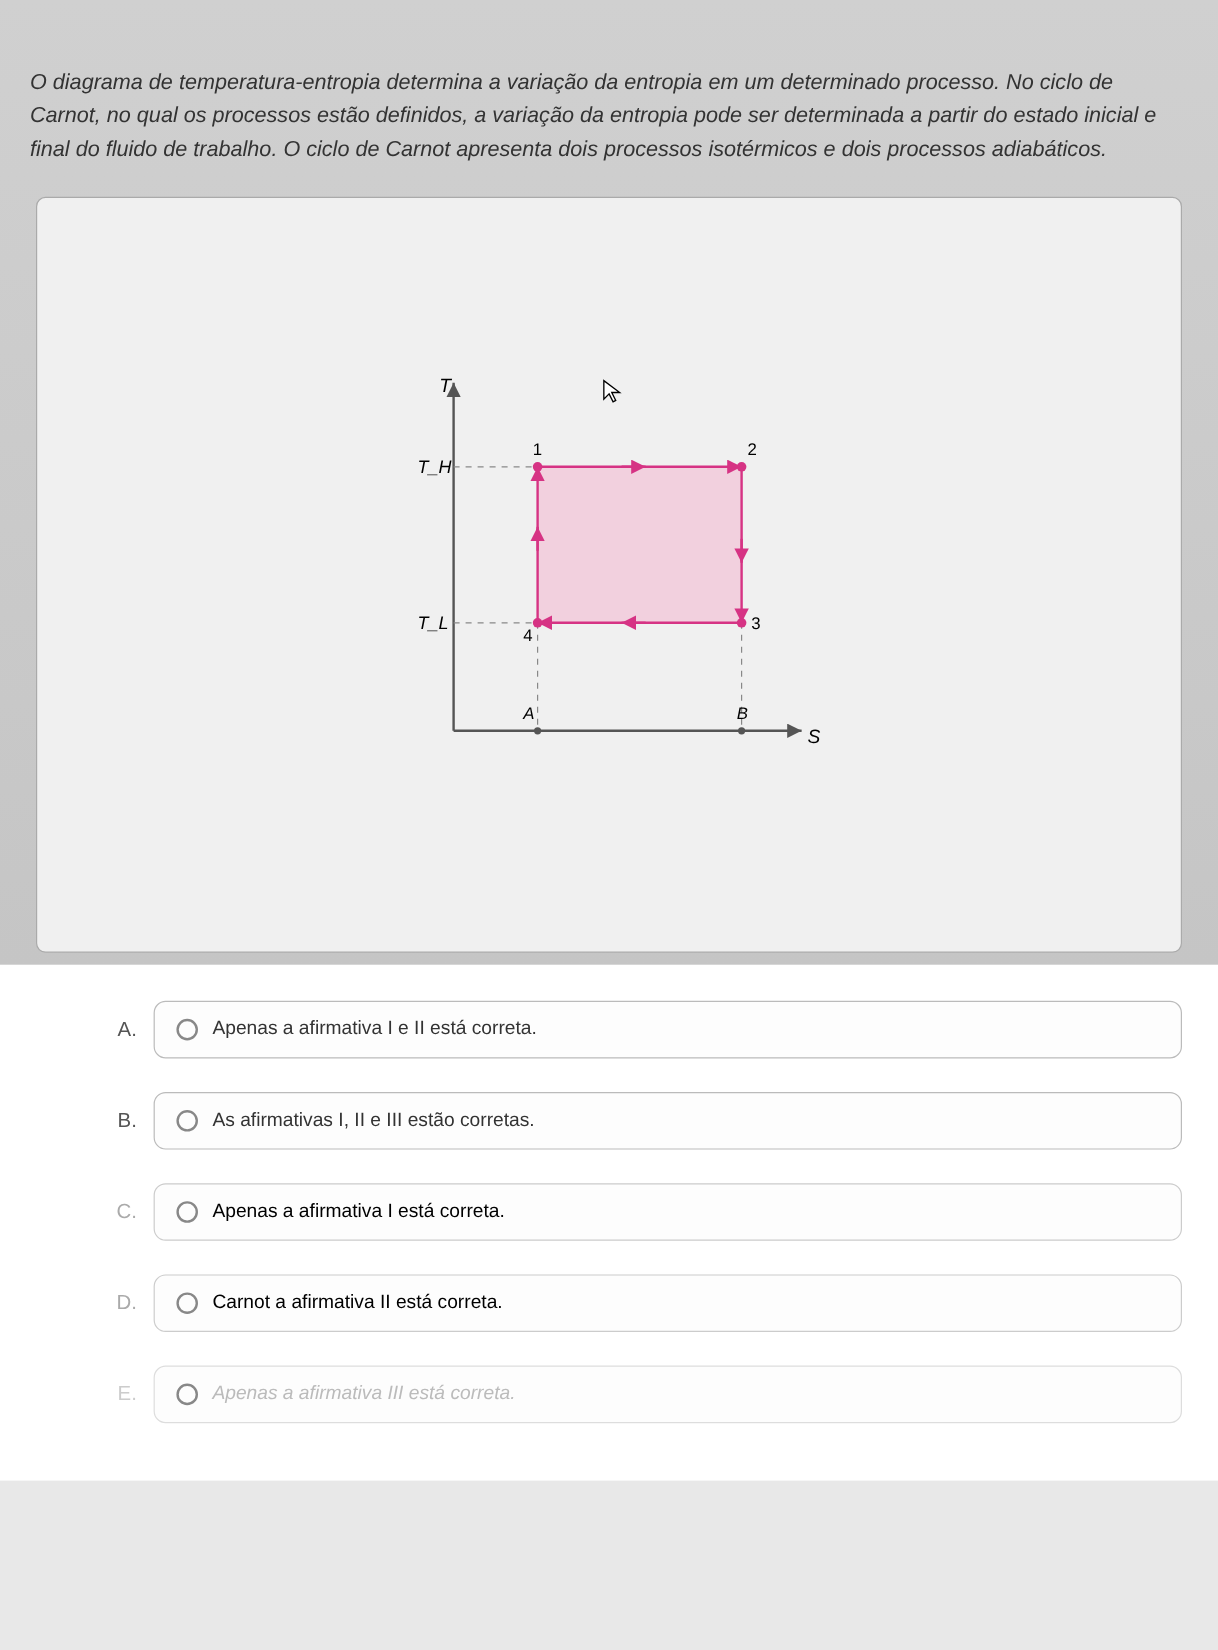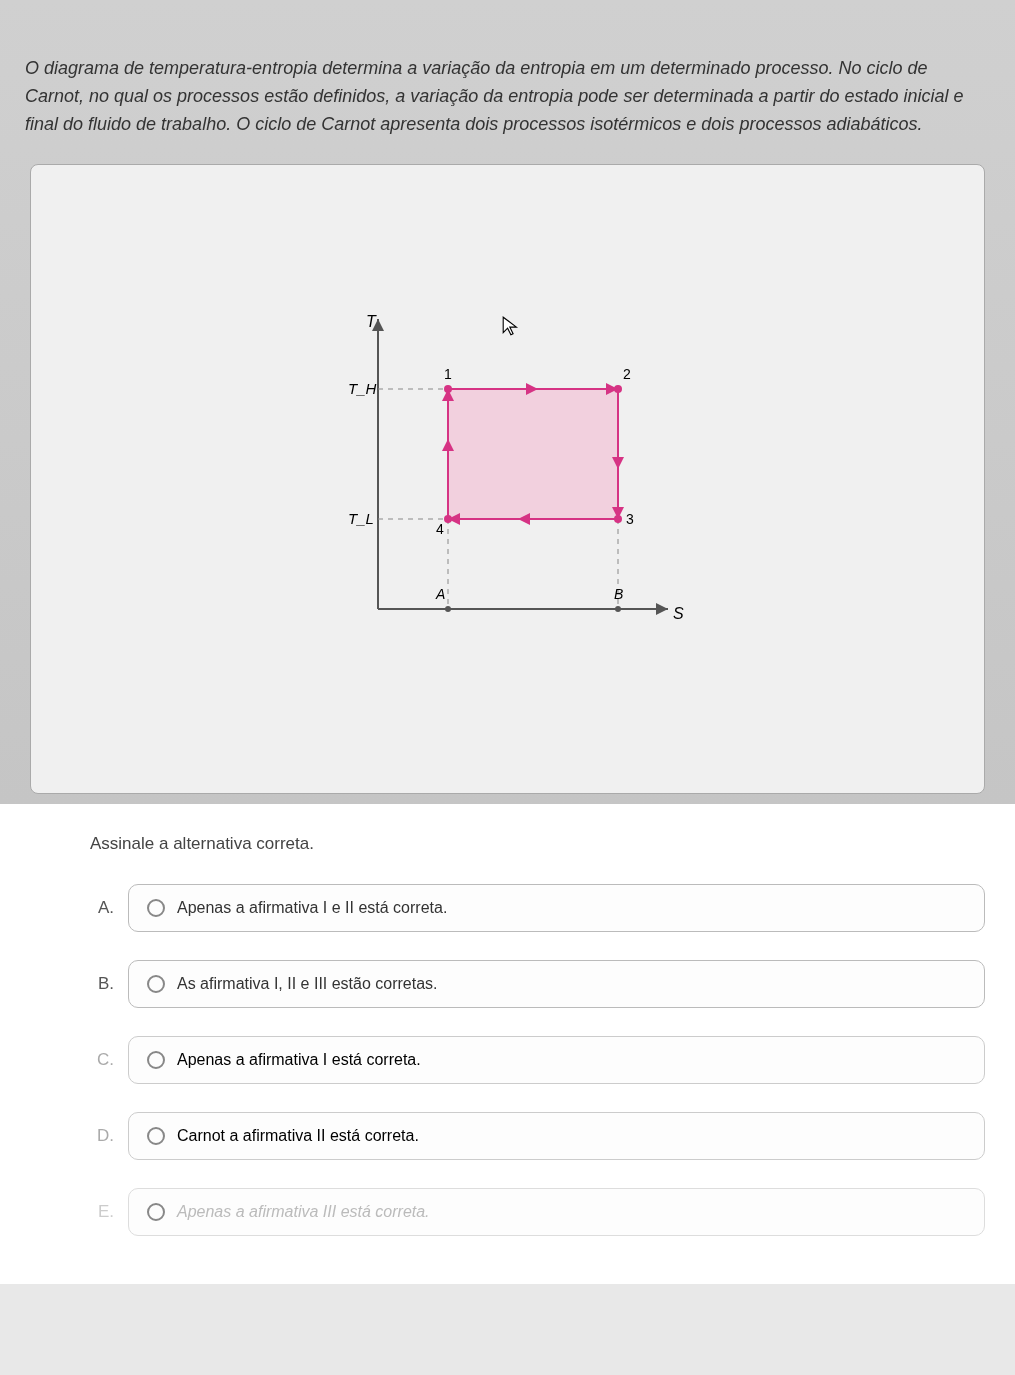--- a/index.html
+++ b/index.html
@@ -151,35 +151,34 @@
       <circle cx="130" cy="210" r="4" fill="#d63384"></circle>
       <text x="126" y="70" font-size="14">1</text>
       <text x="305" y="70" font-size="14">2</text>
       <text x="308" y="215" font-size="14">3</text>
       <text x="118" y="225" font-size="14">4</text>
     </svg>
   </div>
 </div>
 
 <div class="bottom-section">
-  <p class="prompt">Assinale a alternativa correta.</p>
 
   <div class="option-row">
     <span class="opt-letter">A.</span>
     <label class="opt-pill">
       <span class="radio"></span>
       <span class="opt-text">Apenas a afirmativa I e II está correta.</span>
     </label>
   </div>
 
   <div class="option-row">
     <span class="opt-letter">B.</span>
     <label class="opt-pill">
       <span class="radio"></span>
-      <span class="opt-text">As afirmativa I, II e III estão corretas.</span>
+      <span class="opt-text">As afirmativas I, II e III estão corretas.</span>
     </label>
   </div>
 
   <div class="option-row faded">
     <span class="opt-letter">C.</span>
     <label class="opt-pill">
       <span class="radio"></span>
       <span class="opt-text">Apenas a afirmativa I está correta.</span>
     </label>
   </div>

